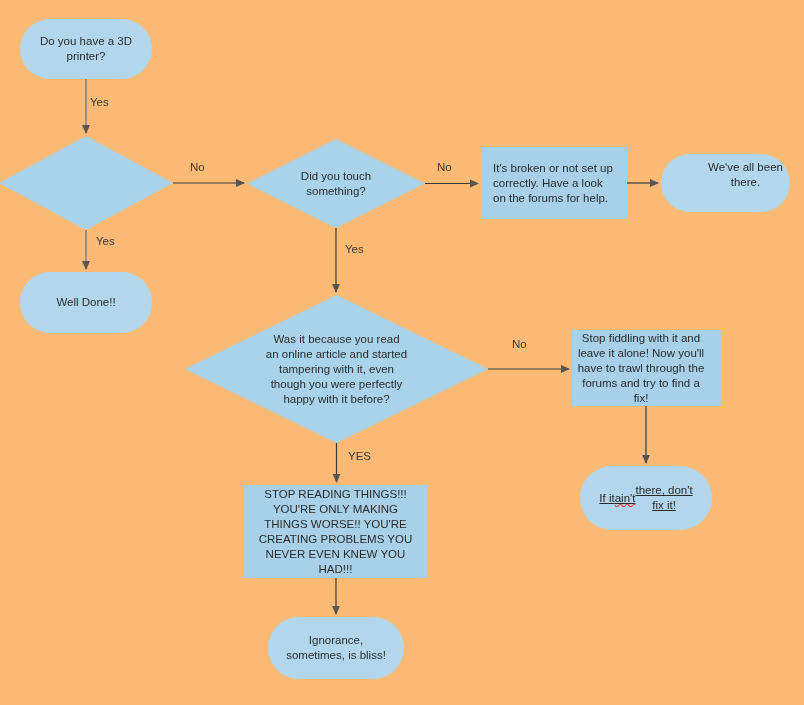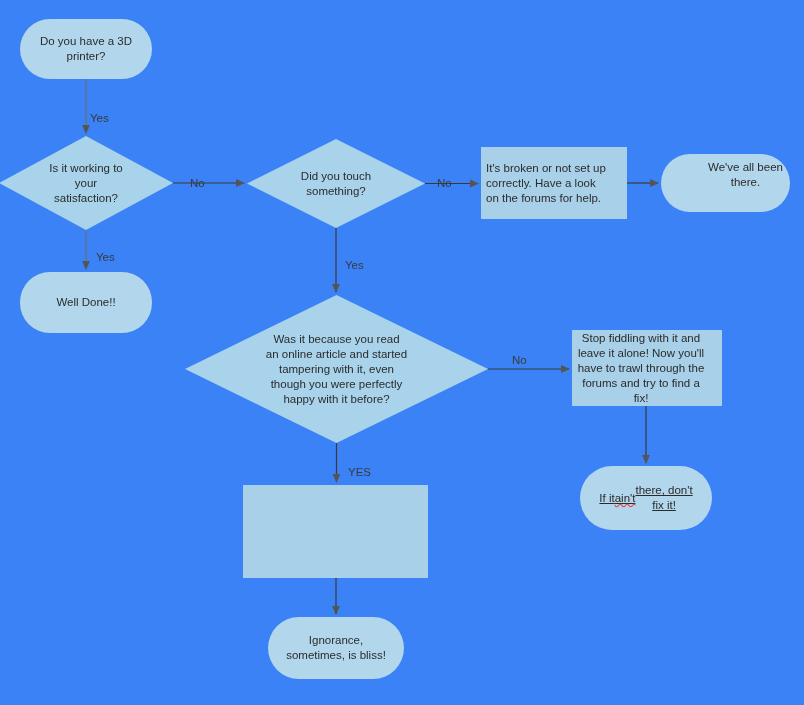--- a/index.html
+++ b/index.html
@@ -8,21 +8,21 @@
     padding: 0;
     background: #ffffff;
   }
   body {
     font-family: "Liberation Sans", sans-serif;
   }
   #canvas {
     position: relative;
     width: 804px;
     height: 705px;
-    background: #3b82f6;
+    background: #fdba74;
     overflow: hidden;
   }
   #shapes {
     position: absolute;
     left: 0;
     top: 0;
     width: 804px;
     height: 705px;
   }
   .node-label {
@@ -38,21 +38,20 @@
     pointer-events: none;
     padding: 0 4px;
     box-sizing: border-box;
   }
   .edge-label {
     position: absolute;
     color: #3a3a3a;
     font-size: 11.5px;
     line-height: 14px;
     white-space: nowrap;
-    margin-top: 16px;
   }
   .spell {
     text-decoration: underline wavy #e8413a;
     text-decoration-skip-ink: none;
   }
 </style>
 </head>
 <body>
 
 <div id="canvas">
@@ -103,50 +102,53 @@
     <line x1="646" y1="406" x2="646" y2="463" stroke="#3a3a3a" stroke-width="1.2" marker-end="url(#arrowhead)"></line>
 
     <line x1="336.5" y1="443" x2="336.5" y2="482" stroke="#3a3a3a" stroke-width="1.2" marker-end="url(#arrowhead)"></line>
 
     <line x1="336" y1="578" x2="336" y2="614" stroke="#3a3a3a" stroke-width="1.2" marker-end="url(#arrowhead)"></line>
   </svg>
 
   <div class="node-label" style="left:20px; top:19px; width:132px; height:60px;">Do you have a 3D
 printer?</div>
 
-  <div class="node-label" style="left:16px; top:137px; width:140px; height:92px;">Is it working to
-your
-satisfaction?</div>
 
   <div class="node-label" style="left:256px; top:139px; width:160px; height:89px;">Did you touch
 something?</div>
 
   <div class="node-label" style="left:20px; top:272px; width:132px; height:61px;">Well Done!!</div>
 
-  <div class="node-label" style="left:481px; top:147px; width:146px; height:72px; justify-content:flex-start; text-align:left; padding-left:5px;">It's broken or not set up
+  <div class="node-label" style="left:481px; top:147px; width:146px; height:72px; justify-content:flex-start; text-align:left; padding-left:12px;">It's broken or not set up
 correctly.  Have a look
 on the forums for help.</div>
 
   <div class="node-label" style="left:681px; top:154px; width:129px; height:41px;">We've all been
 there.</div>
 
   <div class="node-label" style="left:226px; top:295px; width:221px; height:148px;">Was it because you read
 an online article and started
 tampering with it, even
 though you were perfectly
 happy with it before?</div>
 
   <div class="node-label" style="left:572px; top:330px; width:138px; height:76px;">Stop fiddling with it and
 leave it alone!  Now you'll
 have to trawl through the
 forums and try to find a fix!</div>
 
   <div class="node-label" style="left:580px; top:466px; width:132px; height:64px;text-decoration:underline;"><span>If it </span><span class="spell">ain't</span><span> there, don't
 fix it!</span></div>
 
+  <div class="node-label" style="left:243px; top:485px; width:185px; height:93px;">STOP READING THINGS!!!
+YOU'RE ONLY MAKING
+THINGS WORSE!!  YOU'RE
+CREATING PROBLEMS YOU
+NEVER EVEN KNEW YOU
+HAD!!!</div>
 
   <div class="node-label" style="left:268px; top:617px; width:136px; height:62px;">Ignorance,
 sometimes, is bliss!</div>
 
   <div class="edge-label" style="left:90px; top:95px;">Yes</div>
 
   <div class="edge-label" style="left:190px; top:160px;">No</div>
 
   <div class="edge-label" style="left:96px; top:234px;">Yes</div>
 

